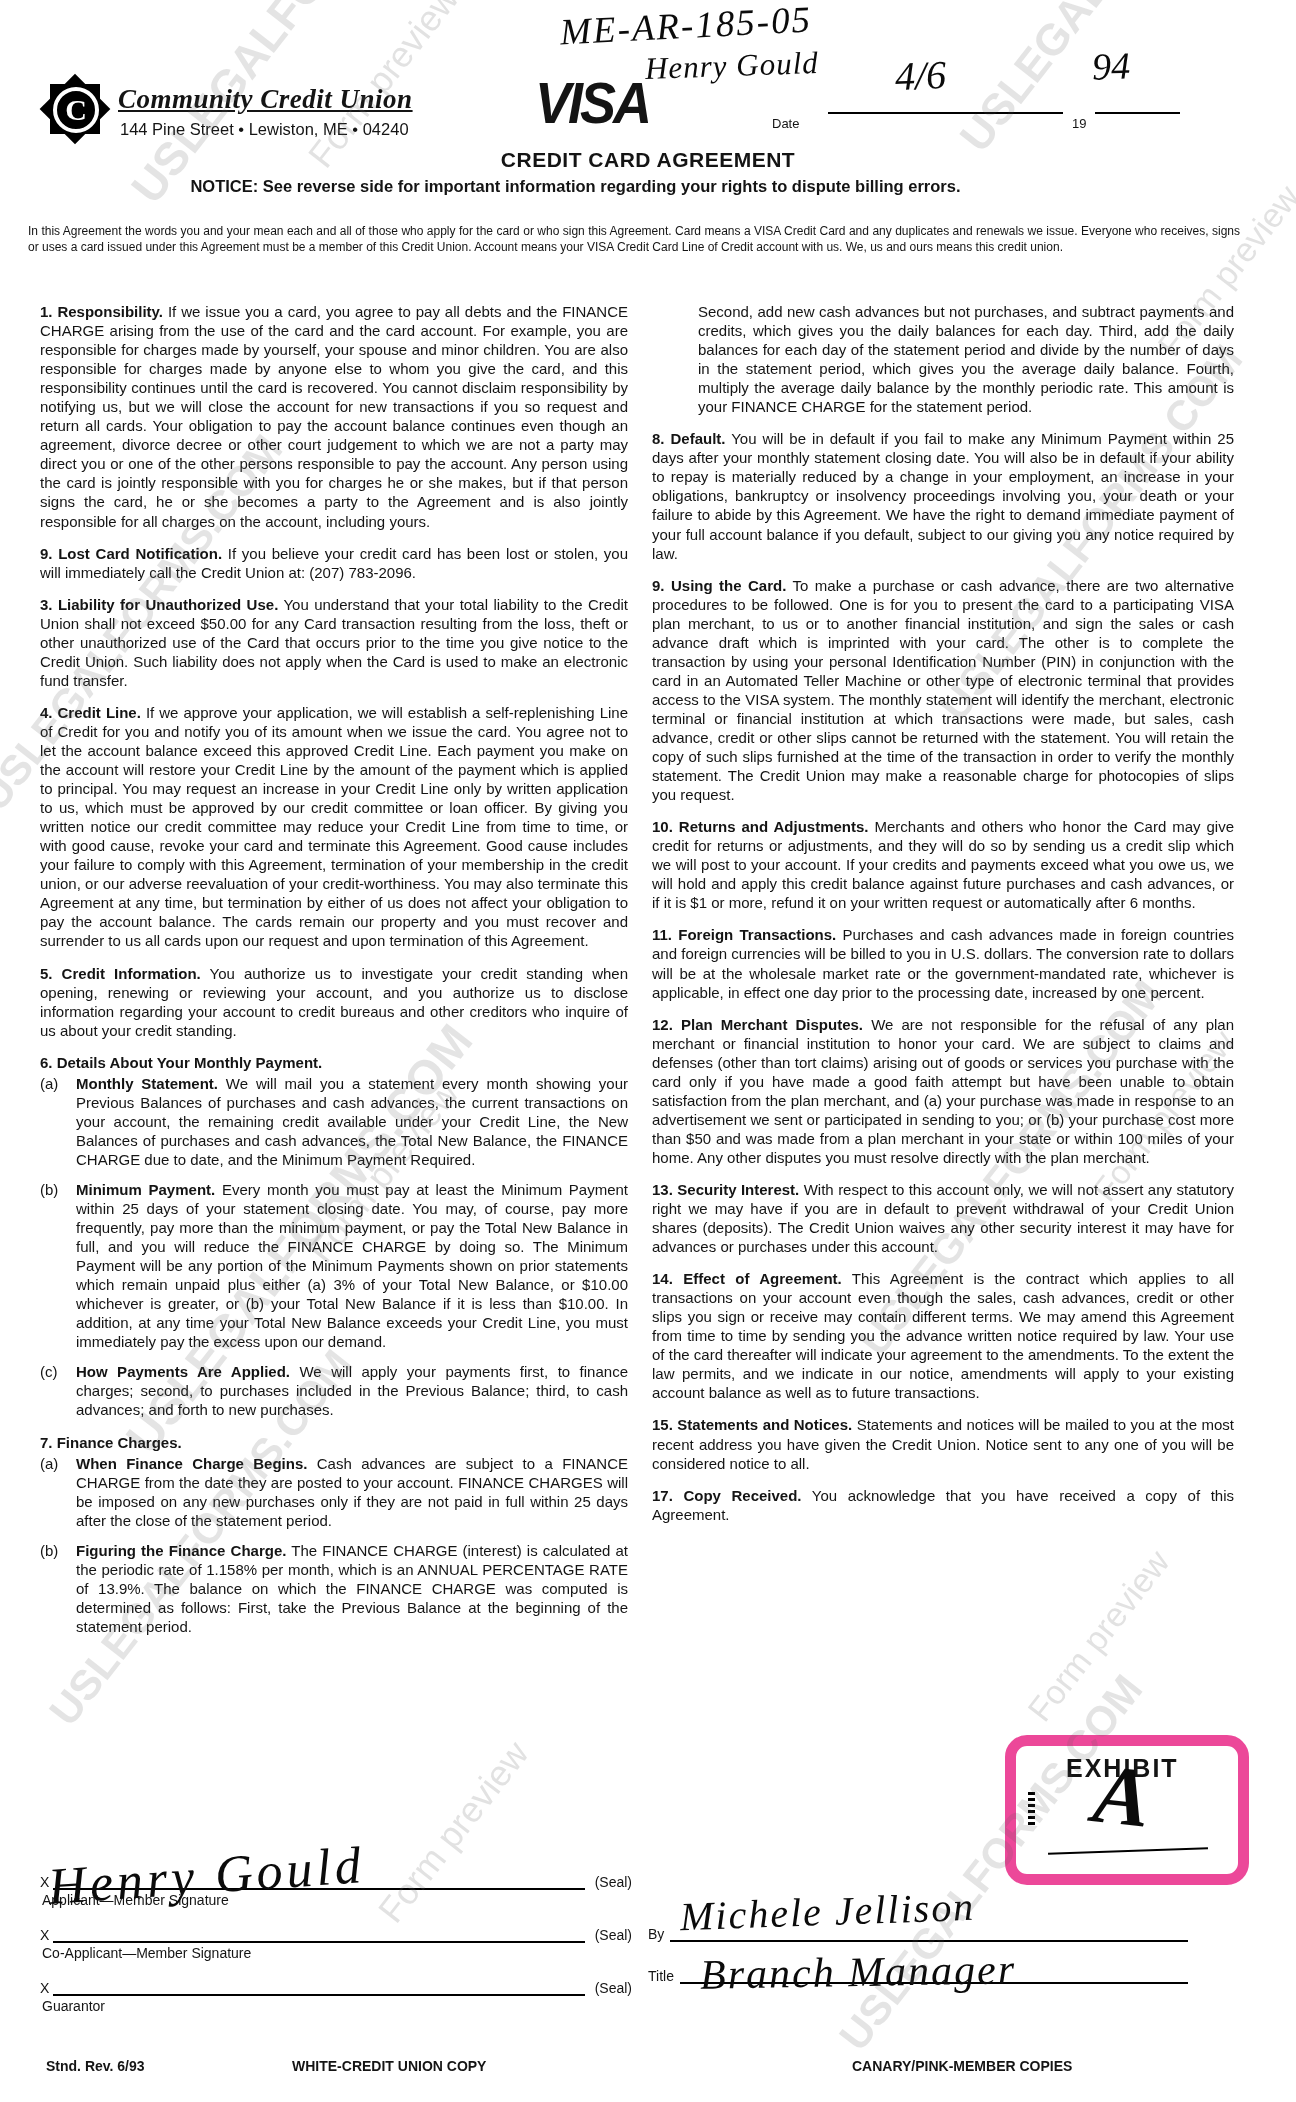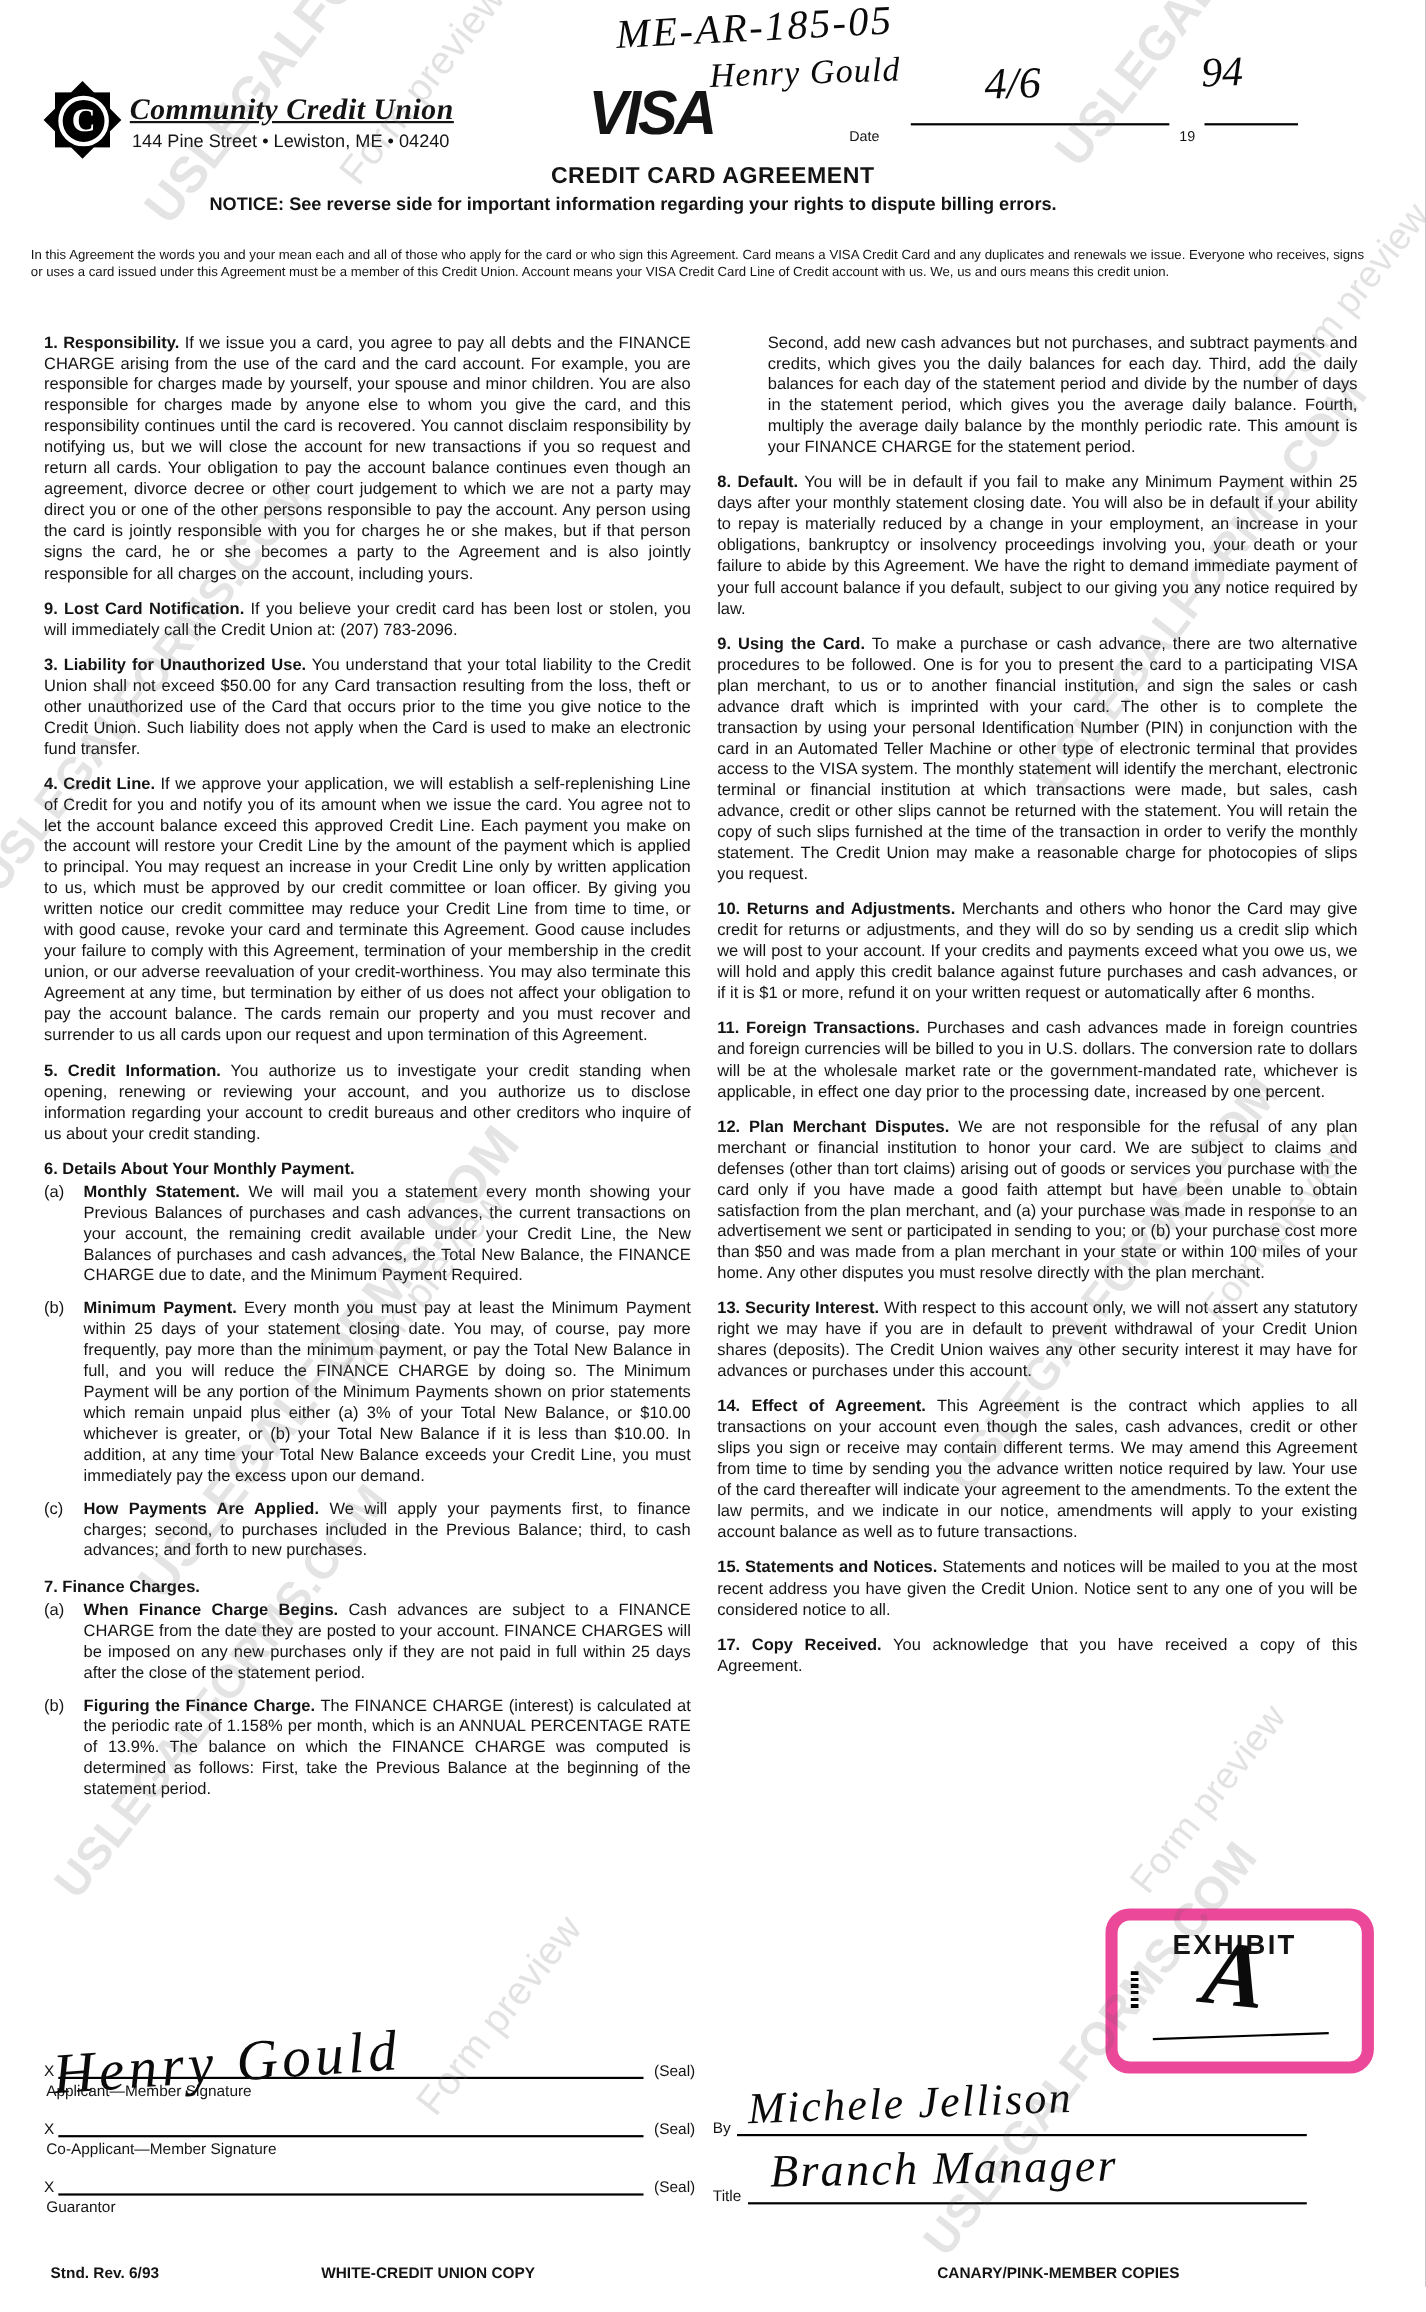--- a/index.html
+++ b/index.html
@@ -48,21 +48,21 @@
   .sublabel{flex:0 0 36px;}
   .subbody{flex:1;text-align:justify;}
   
   .sig-left{position:absolute;left:40px;top:1868px;width:592px;z-index:2;}
   .sig-row{display:flex;align-items:flex-end;}
   .sig-x{font-size:14px;padding-right:4px;}
   .sig-line{flex:1;border-bottom:2px solid #000;height:20px;}
   .sig-seal{font-size:14px;padding-left:10px;}
   .sig-label{font-size:14px;margin:2px 0 13px 2px;}
   .sig-right{position:absolute;left:648px;top:1920px;width:540px;z-index:1;}
-  .sigr-row{display:flex;align-items:flex-end;margin-bottom:40px;}
+  .sigr-row{display:flex;align-items:flex-end;margin-bottom:20px;}
   .sigr-lab{font-size:14px;padding-right:6px;}
   
   .stamp{position:absolute;left:1005px;top:1735px;width:222px;height:128px;border:11px solid #ec4899;
          border-radius:22px;z-index:2;background:rgba(255,255,255,.6);}
   .stamp-head{position:absolute;left:50px;top:8px;font-weight:bold;font-size:25px;letter-spacing:2px;}
   .stamp-letter{position:absolute;left:78px;top:8px;font-family:"Liberation Serif",serif;font-style:italic;
                 font-size:84px;font-weight:bold;transform:rotate(6deg);line-height:1;}
   .stamp-rule{left:32px;top:104px;width:160px;border-bottom:2px solid #000;transform:rotate(-2deg);}
   .stamp-tab{position:absolute;left:12px;top:46px;width:7px;height:36px;
              background:repeating-linear-gradient(#000 0 3px,transparent 3px 6px);}

